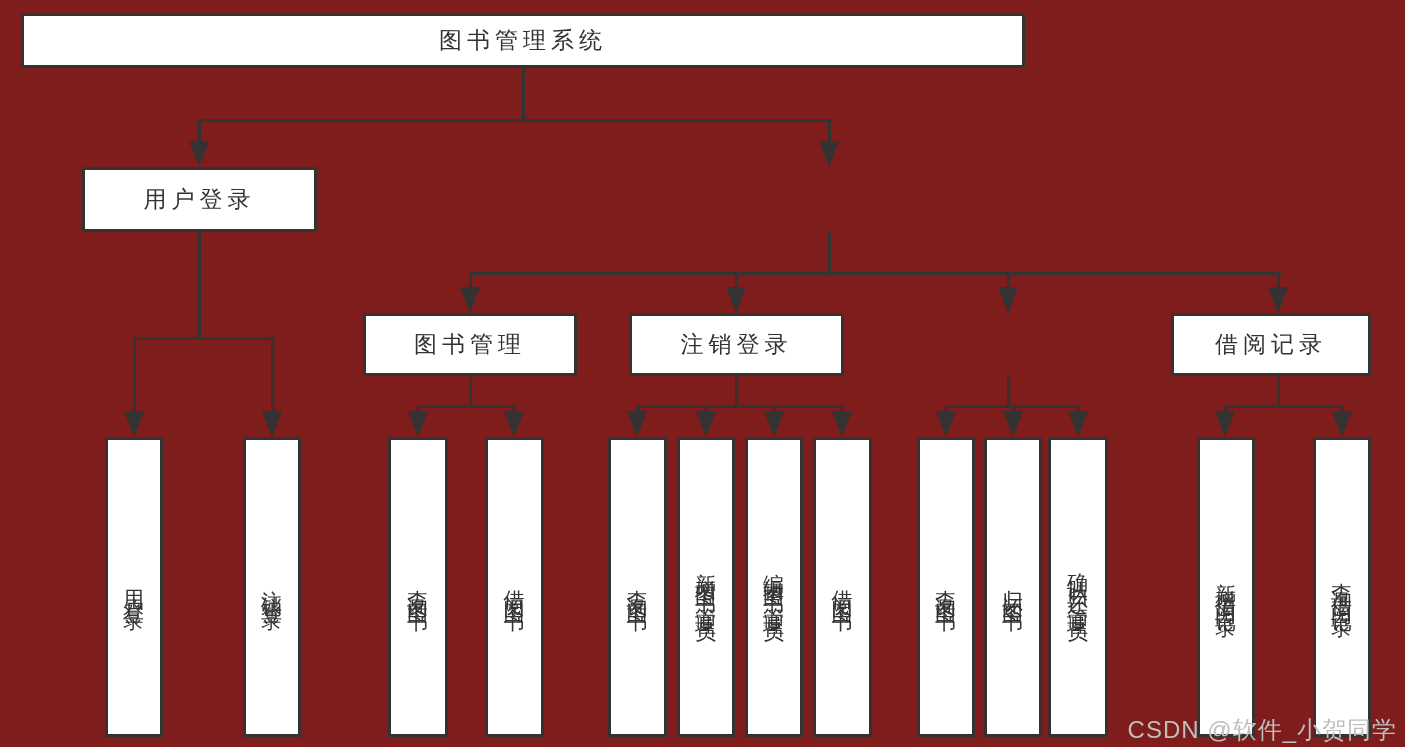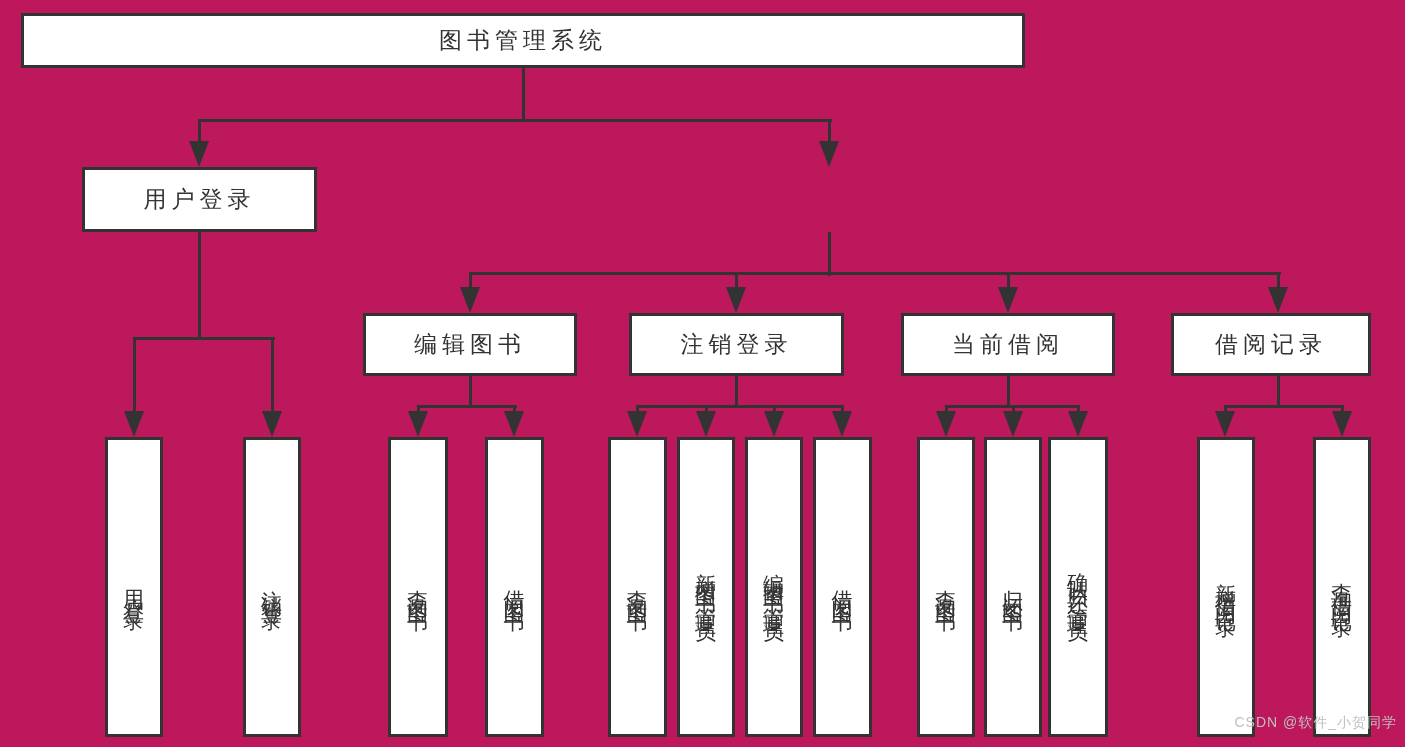--- a/index.html
+++ b/index.html
@@ -1,36 +1,36 @@
 <!DOCTYPE html>
 <html><head>
 <meta charset="utf-8">
 <style>
   html,body{margin:0;padding:0;background:#ffffff;}
   body{font-family:"Liberation Sans","DejaVu Sans",sans-serif;}
-  .stage{position:relative;width:1405px;height:747px;background:#be185d;overflow:hidden;}
+  .stage{position:relative;width:1405px;height:747px;background:#7f1d1d;overflow:hidden;}
   .box{
     position:absolute;box-sizing:border-box;
     border:3px solid #333333;background:#ffffff;color:#333333;
     display:flex;align-items:center;justify-content:center;
   }
   .hbox{font-size:23px;letter-spacing:5px;white-space:nowrap;}
   .vbox{
     writing-mode:vertical-rl;text-orientation:mixed;
     font-size:21px;letter-spacing:7px;line-height:1;
   }
   .vline{position:absolute;width:3px;background:#333333;}
   .hline{position:absolute;height:3px;background:#333333;}
   .arrow{
     position:absolute;width:0;height:0;
     border-left:10px solid transparent;border-right:10px solid transparent;
     border-top:26px solid #333333;
   }
   .watermark{
-    position:absolute;color:#bfbfbf;font-size:14px;letter-spacing:1px;white-space:nowrap;
+    position:absolute;color:#bfbfbf;font-size:24px;letter-spacing:1px;white-space:nowrap;
   }
 </style>
 </head>
 <body>
 
 <div class="stage">
 
   <div class="box hbox" style="left:21px;top:13px;width:1004px;height:55px">图书管理系统</div>
 
   <div class="vline" style="left:522px;top:68px;height:53px"></div>
@@ -53,23 +53,22 @@
   <div class="hline" style="left:469px;top:272px;width:812px"></div>
   <div class="vline" style="left:469px;top:272px;height:22px"></div>
   <div class="vline" style="left:735px;top:272px;height:22px"></div>
   <div class="vline" style="left:1007px;top:272px;height:22px"></div>
   <div class="vline" style="left:1277px;top:272px;height:22px"></div>
   <div class="arrow" style="left:460px;top:287px"></div>
   <div class="arrow" style="left:726px;top:287px"></div>
   <div class="arrow" style="left:998px;top:287px"></div>
   <div class="arrow" style="left:1268px;top:287px"></div>
 
-  <div class="box hbox" style="left:363px;top:313px;width:214px;height:63px">编辑图书</div>
+  <div class="box hbox" style="left:363px;top:313px;width:214px;height:63px">图书管理</div>
   <div class="box hbox" style="left:629px;top:313px;width:215px;height:63px">注销登录</div>
-  <div class="box hbox" style="left:901px;top:313px;width:214px;height:63px">当前借阅</div>
   <div class="box hbox" style="left:1171px;top:313px;width:200px;height:63px">借阅记录</div>
 
   <div class="vline" style="left:469px;top:376px;height:32px"></div>
   <div class="hline" style="left:417px;top:405px;width:100px"></div>
   <div class="vline" style="left:417px;top:405px;height:14px"></div>
   <div class="vline" style="left:513px;top:405px;height:14px"></div>
   <div class="arrow" style="left:408px;top:411px"></div>
   <div class="arrow" style="left:504px;top:411px"></div>
 
   <div class="vline" style="left:735px;top:376px;height:32px"></div>

